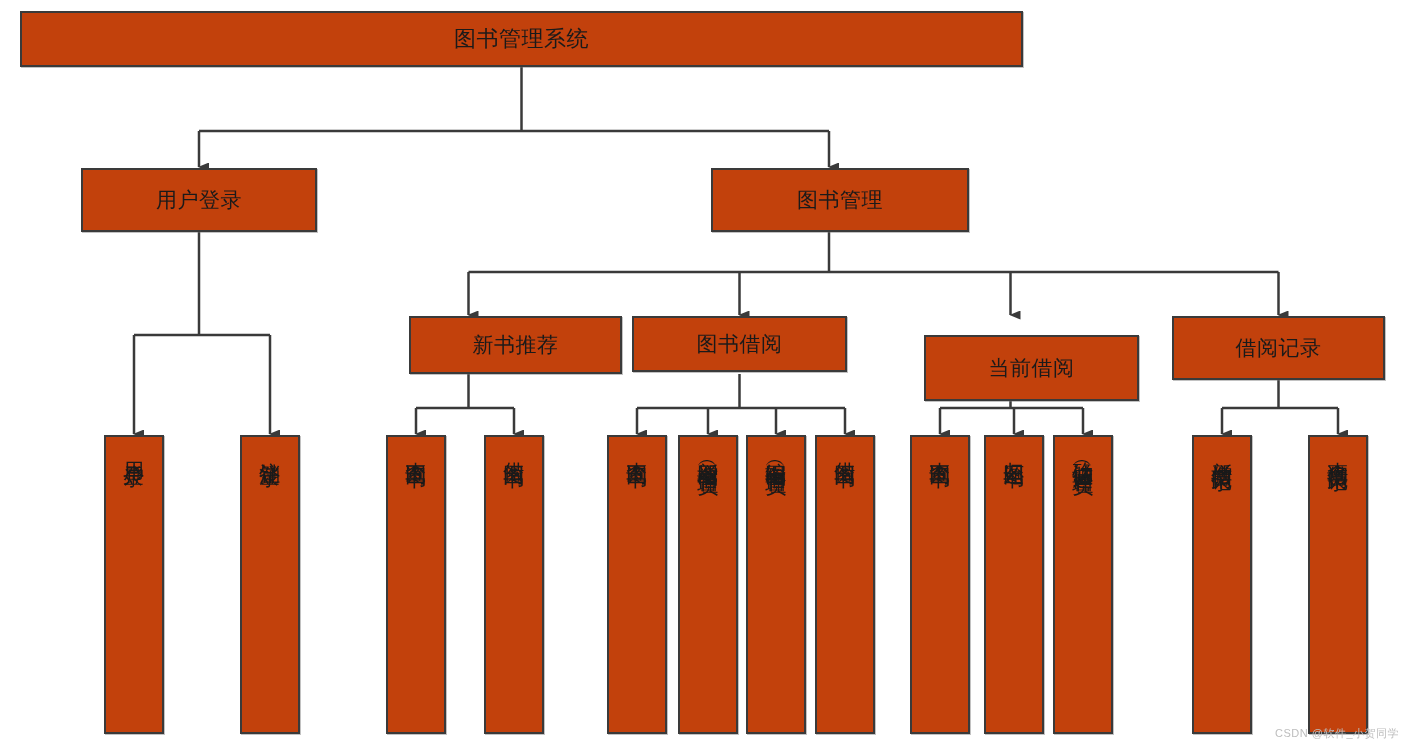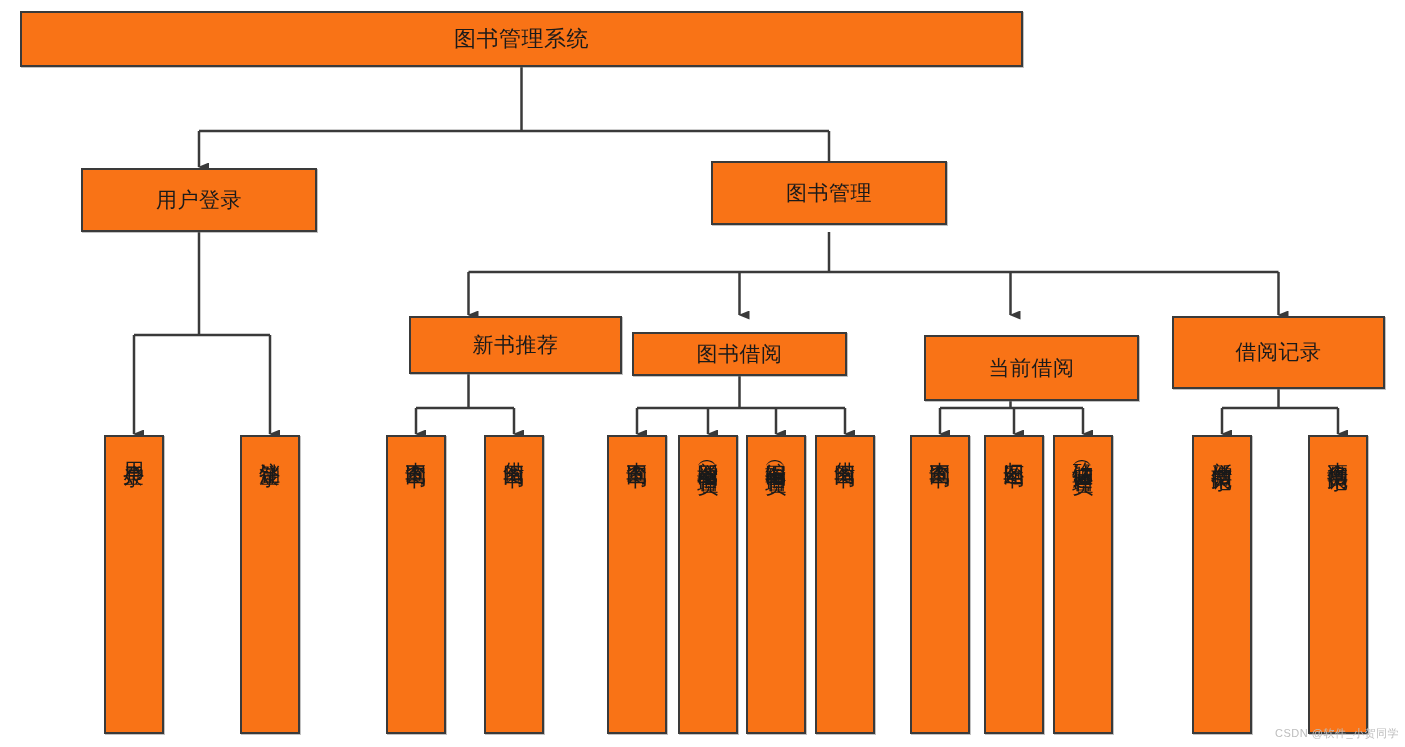--- a/index.html
+++ b/index.html
@@ -22,21 +22,21 @@
     left: 0;
     top: 0;
     width: 1405px;
     height: 747px;
     pointer-events: none;
   }
   .node {
     position: absolute;
     box-sizing: border-box;
     border: 2.5px solid #3a3a3a;
-    background: #f97316;
+    background: #c2410c;
     display: flex;
     align-items: center;
     justify-content: center;
     color: #1a1a1a;
     box-shadow: 1px 1px 0 rgba(120,120,120,0.45);
   }
   .node .label {
     font-size: 21px;
     line-height: 1.25;
     letter-spacing: 0.5px;
@@ -115,33 +115,33 @@
       </g>
   </svg>
 
   <div id="node-layer">
       <div class="node root" id="node-root" style="left: 20px; top: 11px; width: 1003px; height: 56px;">
         <span class="label">图书管理系统</span>
       </div>
       <div class="node" id="node-user-login" style="left: 81px; top: 168px; width: 236px; height: 64px;">
         <span class="label">用户登录</span>
       </div>
-      <div class="node" id="node-book-manage" style="left: 711px; top: 161px; width: 236px; height: 64px;">
+      <div class="node" id="node-book-manage" style="left: 711px; top: 168px; width: 258px; height: 64px;">
         <span class="label">图书管理</span>
       </div>
       <div class="node" id="node-new-book-rec" style="left: 362px; top: 316px; width: 213px; height: 58px; margin-left: 47px;">
         <span class="label">新书推荐</span>
       </div>
-      <div class="node" id="node-book-borrow" style="left: 632px; top: 332px; width: 215px; height: 44px;">
+      <div class="node" id="node-book-borrow" style="left: 632px; top: 316px; width: 215px; height: 56px;">
         <span class="label">图书借阅</span>
       </div>
       <div class="node" id="node-current-borrow" style="left: 924px; top: 316px; width: 215px; height: 66px; margin-top: 19px;">
         <span class="label">当前借阅</span>
       </div>
-      <div class="node" id="node-borrow-record" style="left: 1172px; top: 316px; width: 213px; height: 73px;">
+      <div class="node" id="node-borrow-record" style="left: 1172px; top: 316px; width: 213px; height: 64px;">
         <span class="label">借阅记录</span>
       </div>
       <div class="node leaf" id="node-leaf-user-login" style="left: 104px; top: 435px; width: 60px; height: 299px;">
         <span class="label">用户登录</span>
       </div>
       <div class="node leaf" id="node-leaf-user-logout" style="left: 240px; top: 435px; width: 60px; height: 299px;">
         <span class="label">注销登录</span>
       </div>
       <div class="node leaf" id="node-leaf-query-book-1" style="left: 386px; top: 435px; width: 60px; height: 299px;">
         <span class="label">查询图书</span>

